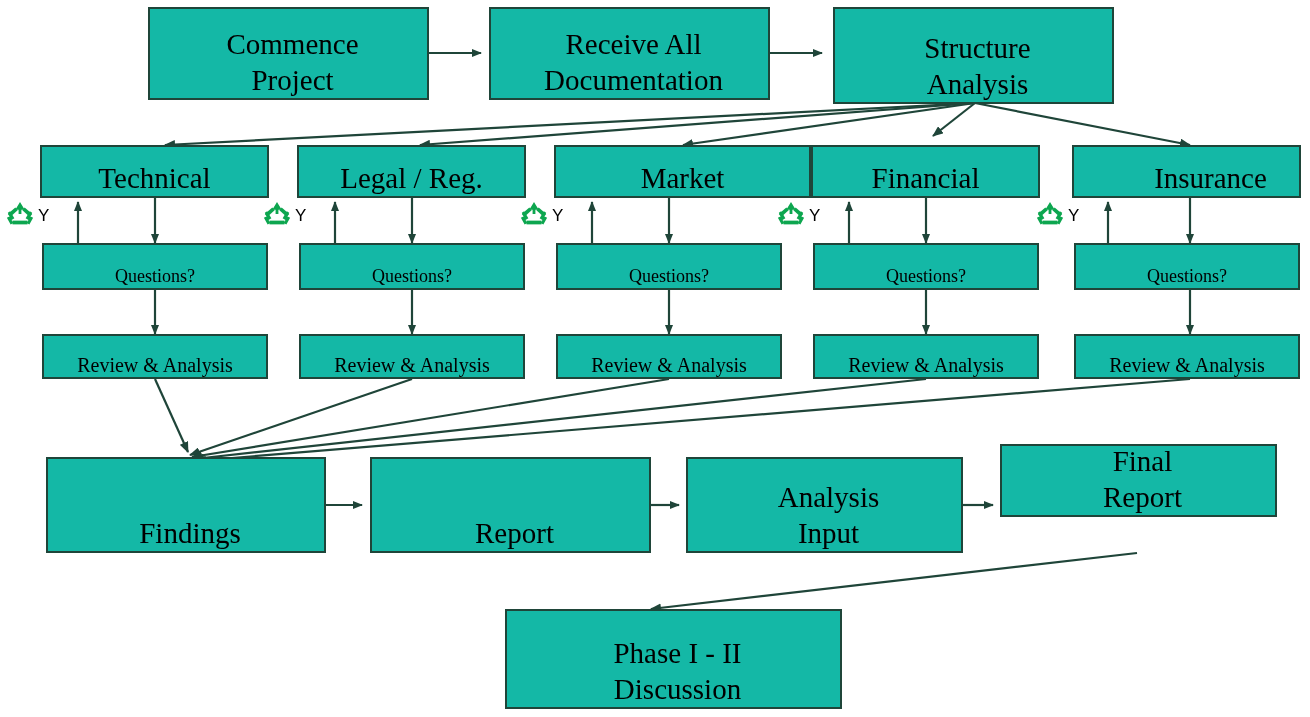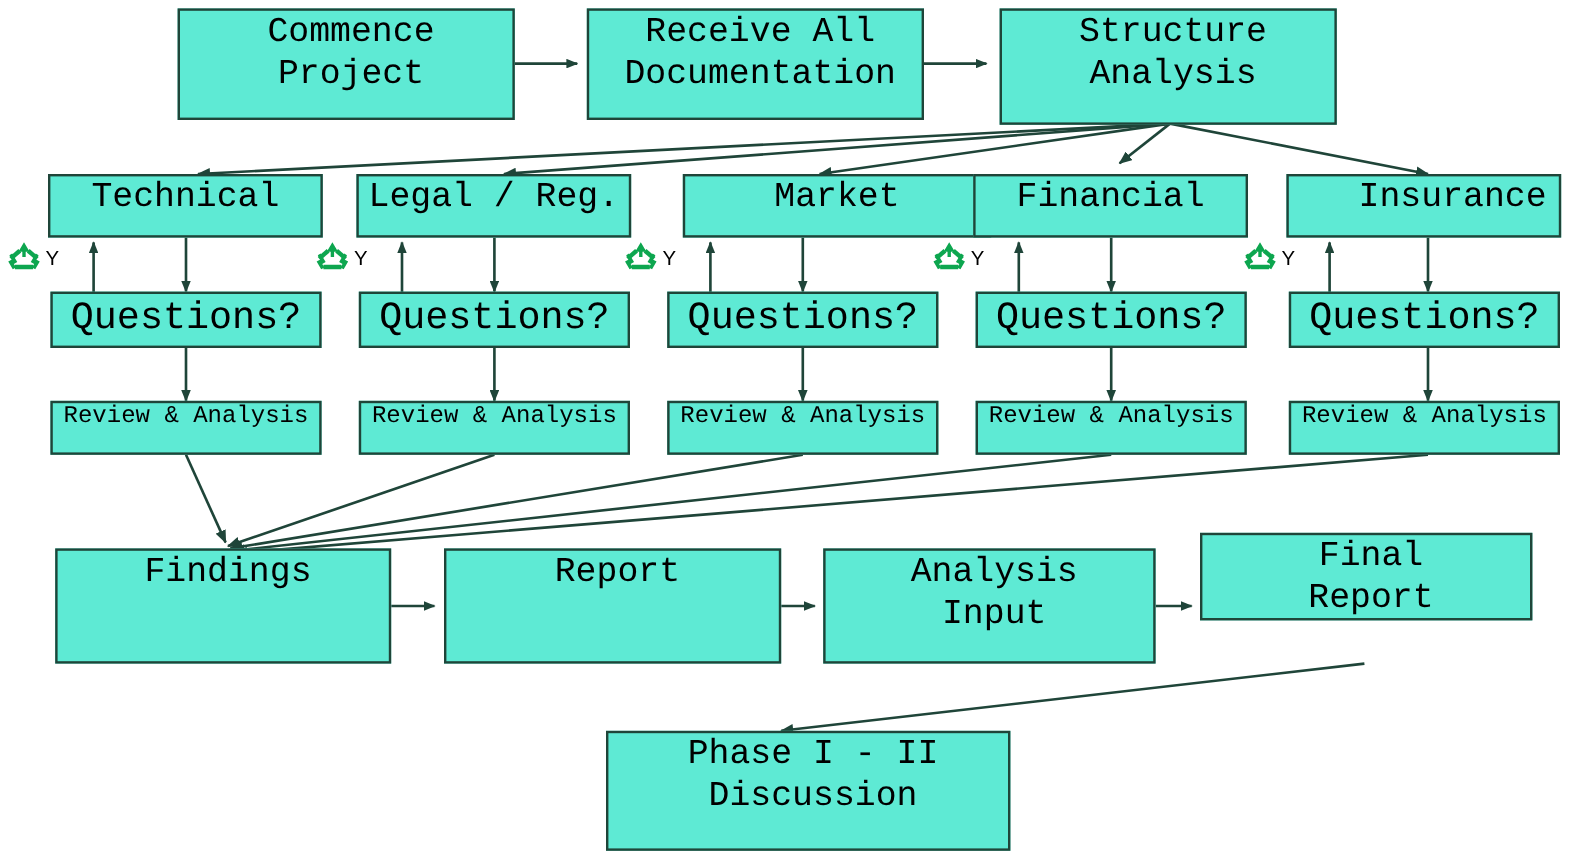--- a/index.html
+++ b/index.html
@@ -23,33 +23,33 @@
     left: 0;
     top: 0;
     width: 1310px;
     height: 717px;
     pointer-events: none;
   }
   .node {
     position: absolute;
     box-sizing: border-box;
     border: 2px solid #1F4539;
-    background: #5eead4;
+    background: #14b8a6;
     color: #000000;
     display: flex;
-    align-items: flex-start;
+    align-items: flex-end;
     justify-content: center;
     text-align: center;
     line-height: 1.22;
-    font-family: Liberation Mono, monospace;
+    font-family: Liberation Serif, serif;
     font-weight: 400;
   }
   .node span { display: block; width: 100%; padding: 0 4px; }
   .t-big   { font-size: 29px; }
-  .t-mid   { font-size: 32px; }
+  .t-mid   { font-size: 18px; }
   .t-small { font-size: 20px; }
   .recycle {
     position: absolute;
     width: 30px;
     height: 30px;
   }
   .ylabel {
     position: absolute;
     font-size: 17px;
     color: #000000;
@@ -173,21 +173,21 @@
       <path d="M32 4 L42 21 L35 21 L35 30 L29 30 L29 21 L22 21 Z"></path>
       <path d="M12 52 L4 38 L10.5 34.5 L6 27 L11 24 L20 39 L14 42.5 L18 49 Z"></path>
       <path d="M52 52 L60 38 L53.5 34.5 L58 27 L53 24 L44 39 L50 42.5 L46 49 Z"></path>
       <path d="M16 44 L48 44 L48 52 L16 52 Z"></path>
       <path d="M6 30 L22 16 L27 22 L11 36 Z"></path>
       <path d="M58 30 L42 16 L37 22 L53 36 Z"></path>
     </g>
   </svg>
   <div class="ylabel" style="left:295px; top:207px;">Y</div>
 
-  <div class="node t-big" style="left:554px; top:145px; width:257px; height:53px;margin-left:15px;">
+  <div class="node t-big" style="left:554px; top:145px; width:257px; height:53px;">
     <span>Market</span>
   </div>
   <div class="node t-mid" style="left:556px; top:243px; width:226px; height:47px;">
     <span>Questions?</span>
   </div>
   <div class="node t-small" style="left:556px; top:334px; width:226px; height:45px;">
     <span>Review &amp; Analysis</span>
   </div>
   <svg class="recycle" style="left:519px; top:200px;" viewBox="0 0 64 64" xmlns="http://www.w3.org/2000/svg">
     <g fill="#0DA64F">

